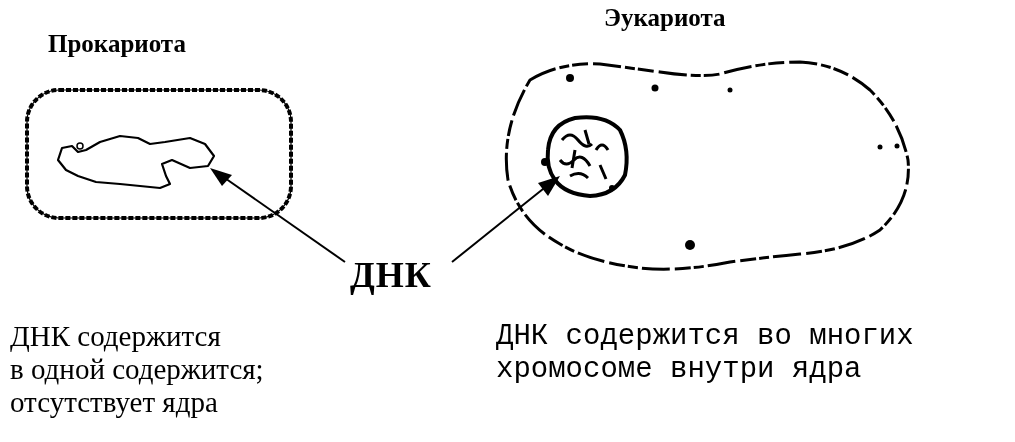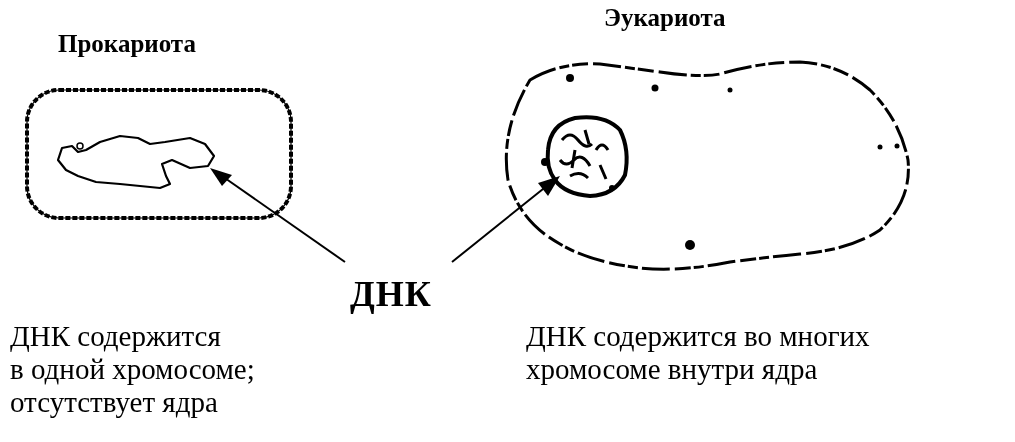--- a/index.html
+++ b/index.html
@@ -1,24 +1,24 @@
 <!DOCTYPE html>
 <html><head>
   <meta charset="utf-8">
   <style>
     html, body { margin:0; padding:0; background:#ffffff; }
     body { width:1015px; height:442px; position:relative; overflow:hidden;
            font-family:"Liberation Serif", "DejaVu Serif", serif; color:#000; }
     .title { position:absolute; font-weight:bold; font-size:25px; }
-    #prok-title { left:58px; top:30px; }
+    #prok-title { left:48px; top:30px; }
     #euk-title { left:604px; top:4px; }
-    #dna-label { position:absolute; left:350px; top:254px; font-weight:bold; font-size:36px; letter-spacing:1px;margin-top:19px; }
+    #dna-label { position:absolute; left:350px; top:254px; font-weight:bold; font-size:36px; letter-spacing:1px; }
     .caption { position:absolute; font-size:29px; line-height:33px; }
     #prok-caption { left:10px; top:320px; }
-    #euk-caption { left:526px; top:320px; }
+    #euk-caption { left:496px; top:320px;font-family:Liberation Mono, monospace; }
     svg.diagram { position:absolute; left:0; top:0; }
   </style>
 </head>
 <body>
 
 <svg class="diagram" width="1015" height="442" viewBox="0 0 1015 442">
 
   <g>
     <rect x="27" y="90" width="264" height="128" rx="32" ry="32" fill="none" stroke="#000" stroke-width="4" stroke-dasharray="5 2"></rect>
     <rect x="27" y="90" width="264" height="128" rx="32" ry="32" fill="none" stroke="#000" stroke-width="1.2"></rect>
@@ -52,20 +52,20 @@
     <polygon points="560,176 548,196 538,183" fill="#000"></polygon>
   </g>
 </svg>
 
 <div id="prok-title" class="title">Прокариота</div>
 <div id="euk-title" class="title">Эукариота</div>
 <div id="dna-label">ДНК</div>
 
 <div id="prok-caption" class="caption">
   <div>ДНК содержится</div>
-  <div>в одной хромосоме;</div>
+  <div>в одной содержится;</div>
   <div>отсутствует ядра</div>
 </div>
 
 <div id="euk-caption" class="caption">
   <div>ДНК содержится во многих</div>
   <div>хромосоме внутри ядра</div>
 </div>
 
 </body></html>

